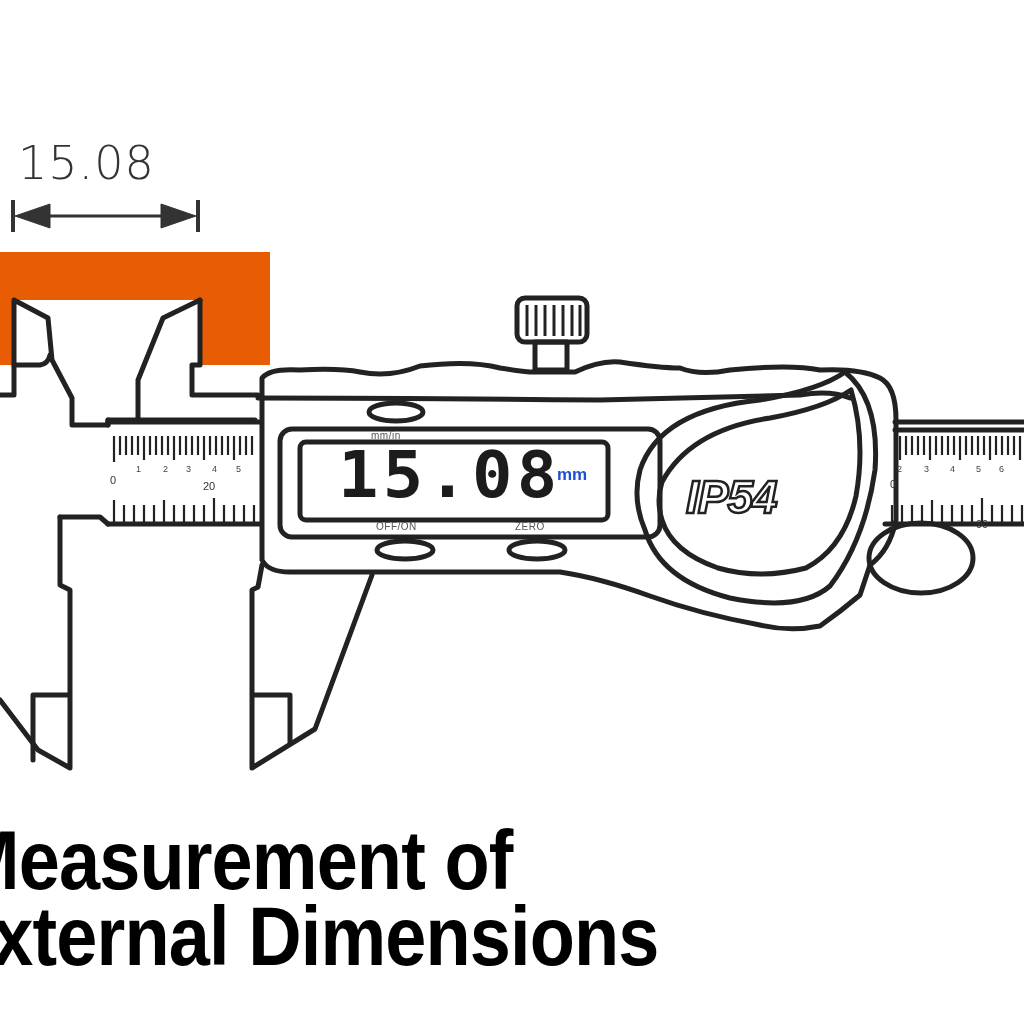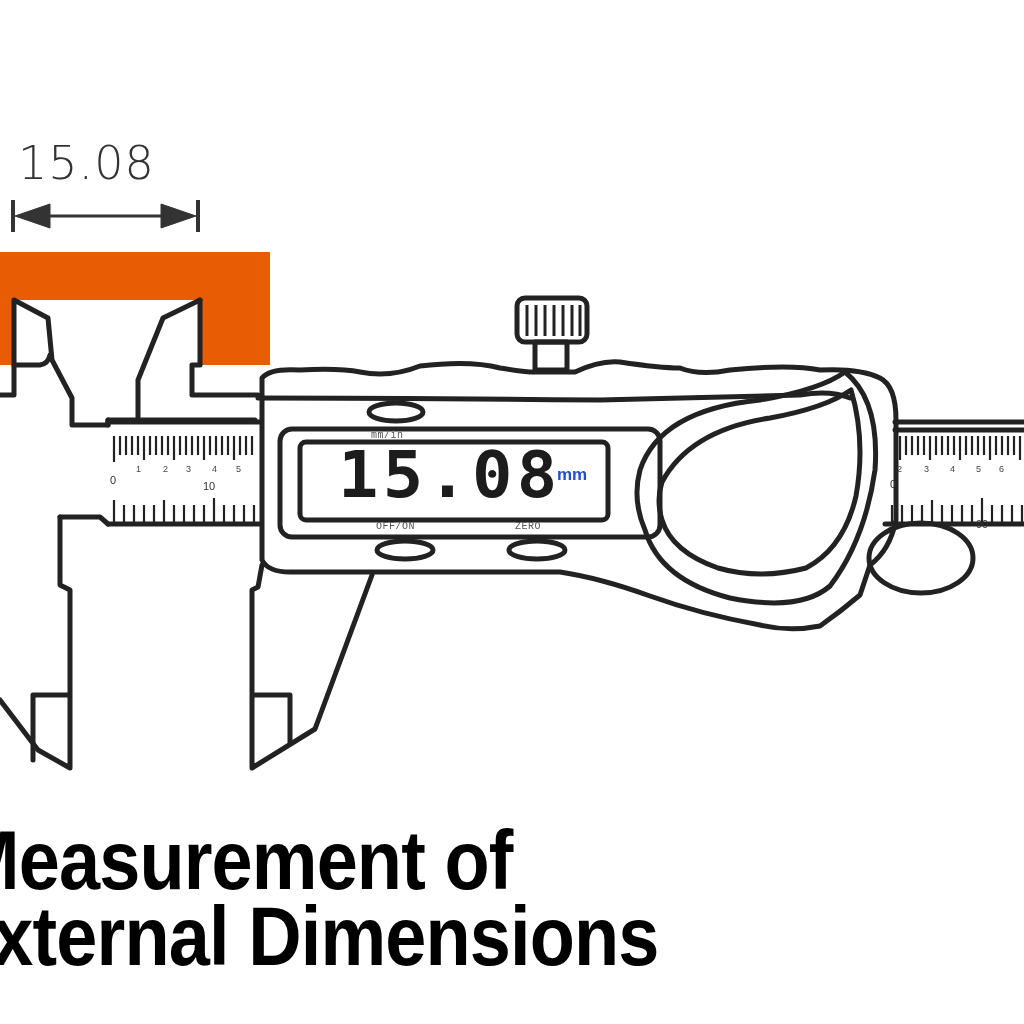--- a/index.html
+++ b/index.html
@@ -2,21 +2,21 @@
 <html><head>
 <meta charset="utf-8">
 <style>
   html, body { margin: 0; padding: 0; background: #ffffff; }
   body { width: 1024px; height: 1024px; position: relative; overflow: hidden; font-family: "Liberation Sans", sans-serif; }
   .stage { position: absolute; left: 0; top: 0; width: 860px; height: 1024px; }
   svg.drawing { position: absolute; left: 0; top: 0; }
   .dim-label { position: absolute; left: 18px; top: 136px; font-family: "DejaVu Sans", sans-serif; font-size: 46px; color: #333333; letter-spacing: 1px; font-weight: 300; }
   .lcd-reading { position: absolute; left: 338px; top: 440px; width: 220px; height: 70px; font-family: "DejaVu Sans Mono", monospace; font-size: 64px; line-height: 70px; color: #1c1c1c; letter-spacing: 4px; font-weight: bold; transform: scaleX(1.05); transform-origin: left center; }
   .lcd-unit { position: absolute; left: 557px; top: 465px; font-family: "Liberation Sans", sans-serif; font-size: 17px; font-weight: bold; color: #1d4ed8; }
-  .small-label { position: absolute; font-family: Liberation Mono, monospace; font-size: 10px; color: #555; letter-spacing: 0.5px; }
+  .small-label { position: absolute; font-family: Liberation Sans, sans-serif; font-size: 10px; color: #555; letter-spacing: 0.5px; }
   .ip-badge { position: absolute; left: 686px; top: 470px; font-family: "Liberation Sans", sans-serif; font-style: italic; font-weight: bold; font-size: 46px; color: #ffffff; -webkit-text-stroke: 2.5px #222; letter-spacing: -1px; }
   .scale-num { position: absolute; font-family: "Liberation Sans", sans-serif; font-size: 9px; color: #444; }
   .scale-num-big { position: absolute; font-family: "Liberation Sans", sans-serif; font-size: 11px; color: #333; }
   .caption { position: absolute; left: -42px; top: 822px; font-family: "Liberation Sans", sans-serif; font-weight: bold; font-size: 84px; line-height: 76px; color: #000; transform: scaleX(0.88); transform-origin: left top; white-space: nowrap; letter-spacing: -1px; }
   .caption div { display: block; }
 </style>
 </head>
 <body>
 
 <div class="stage">
@@ -174,34 +174,35 @@
   </svg>
 
   <div class="dim-label">15.08</div>
 
   <span class="scale-num" style="left:136px;top:464px;">1</span>
   <span class="scale-num" style="left:163px;top:464px;">2</span>
   <span class="scale-num" style="left:186px;top:464px;">3</span>
   <span class="scale-num" style="left:212px;top:464px;">4</span>
   <span class="scale-num" style="left:236px;top:464px;">5</span>
   <span class="scale-num-big" style="left:110px;top:474px;">0</span>
-  <span class="scale-num-big" style="left:203px;top:480px;">10</span>
+  <span class="scale-num-big" style="left:203px;top:480px;">20</span>
 
   <span class="scale-num" style="left:897px;top:464px;">2</span>
   <span class="scale-num" style="left:924px;top:464px;">3</span>
   <span class="scale-num" style="left:950px;top:464px;">4</span>
   <span class="scale-num" style="left:976px;top:464px;">5</span>
   <span class="scale-num" style="left:999px;top:464px;">6</span>
   <span class="scale-num-big" style="left:890px;top:478px;">0</span>
   <span class="scale-num-big" style="left:976px;top:478px;margin-top:40px;">90</span>
 
   <div class="small-label" style="left:371px;top:430px;">mm/in</div>
   <div class="lcd-reading">15.08</div>
   <div class="lcd-unit">mm</div>
   <div class="small-label" style="left:376px;top:521px;">OFF/ON</div>
   <div class="small-label" style="left:515px;top:521px;text-align:center;">ZERO</div>
 
+  <div class="ip-badge">IP54</div>
 
   <div class="caption">
     <div>Measurement of</div>
     <div style="margin-left:-16px;">External Dimensions</div>
   </div>
 </div>
 
 </body></html>

